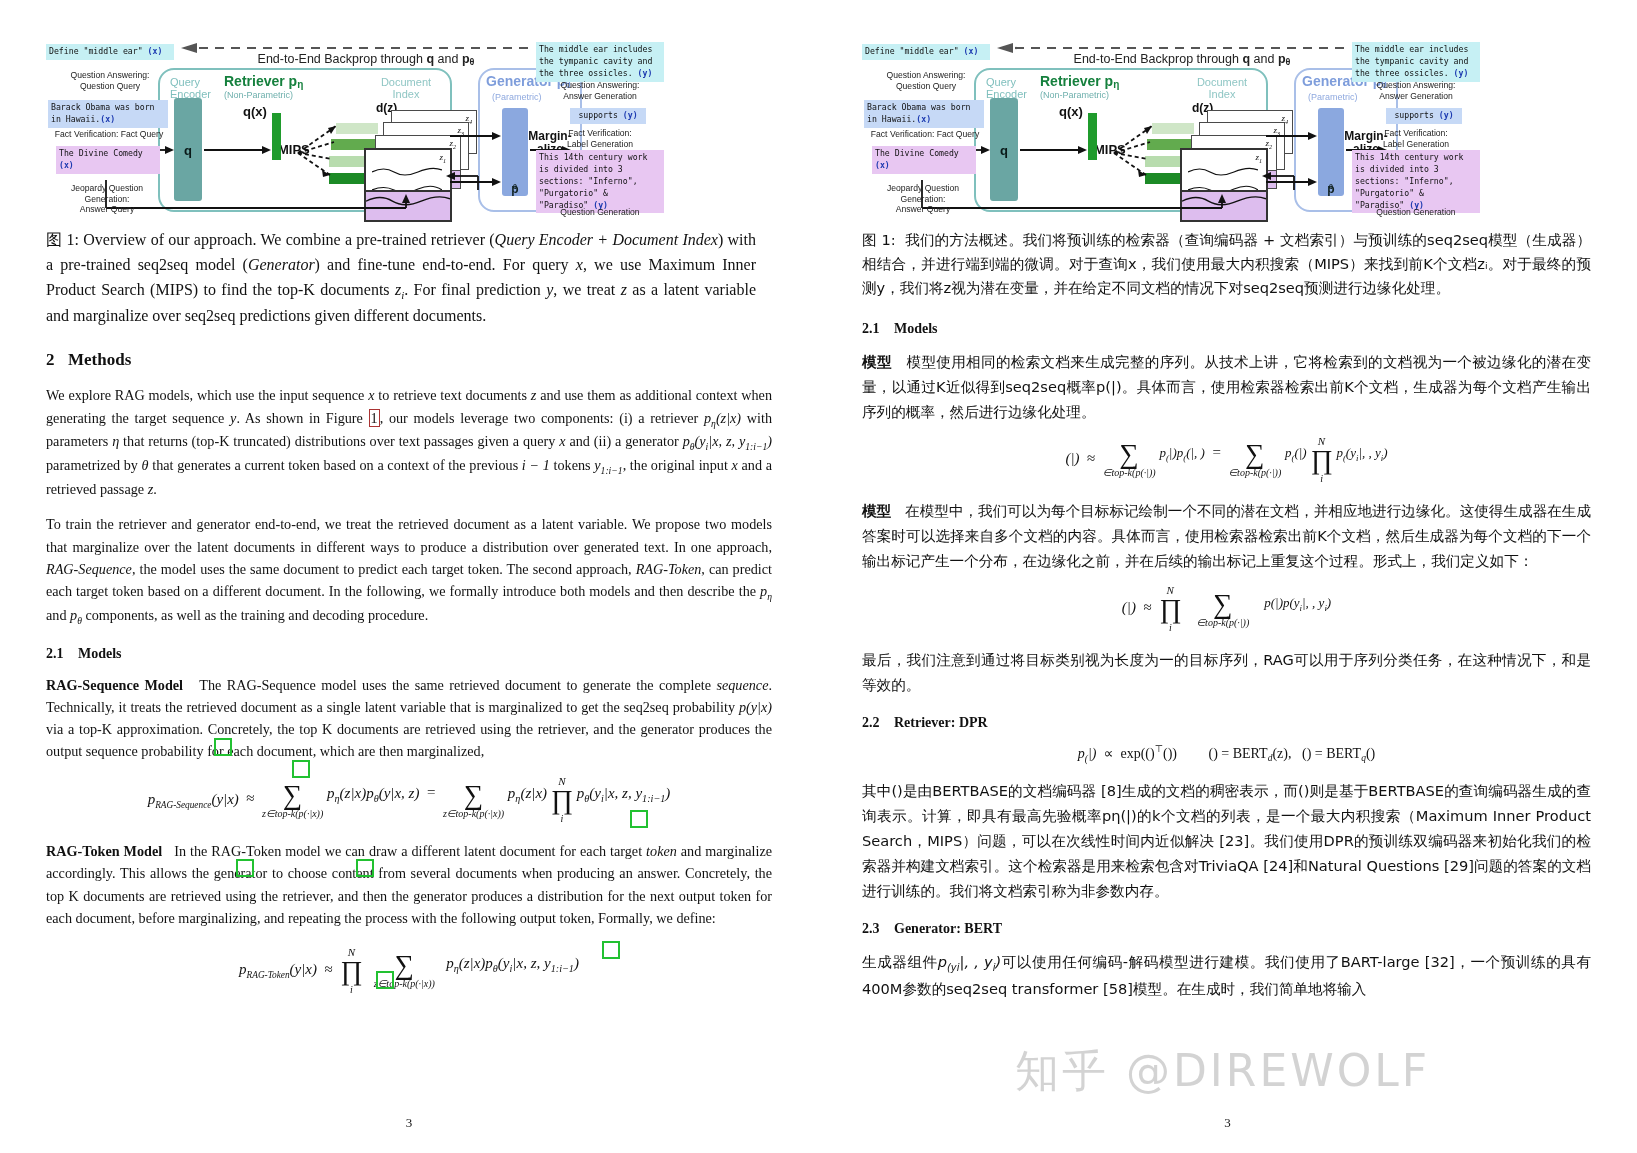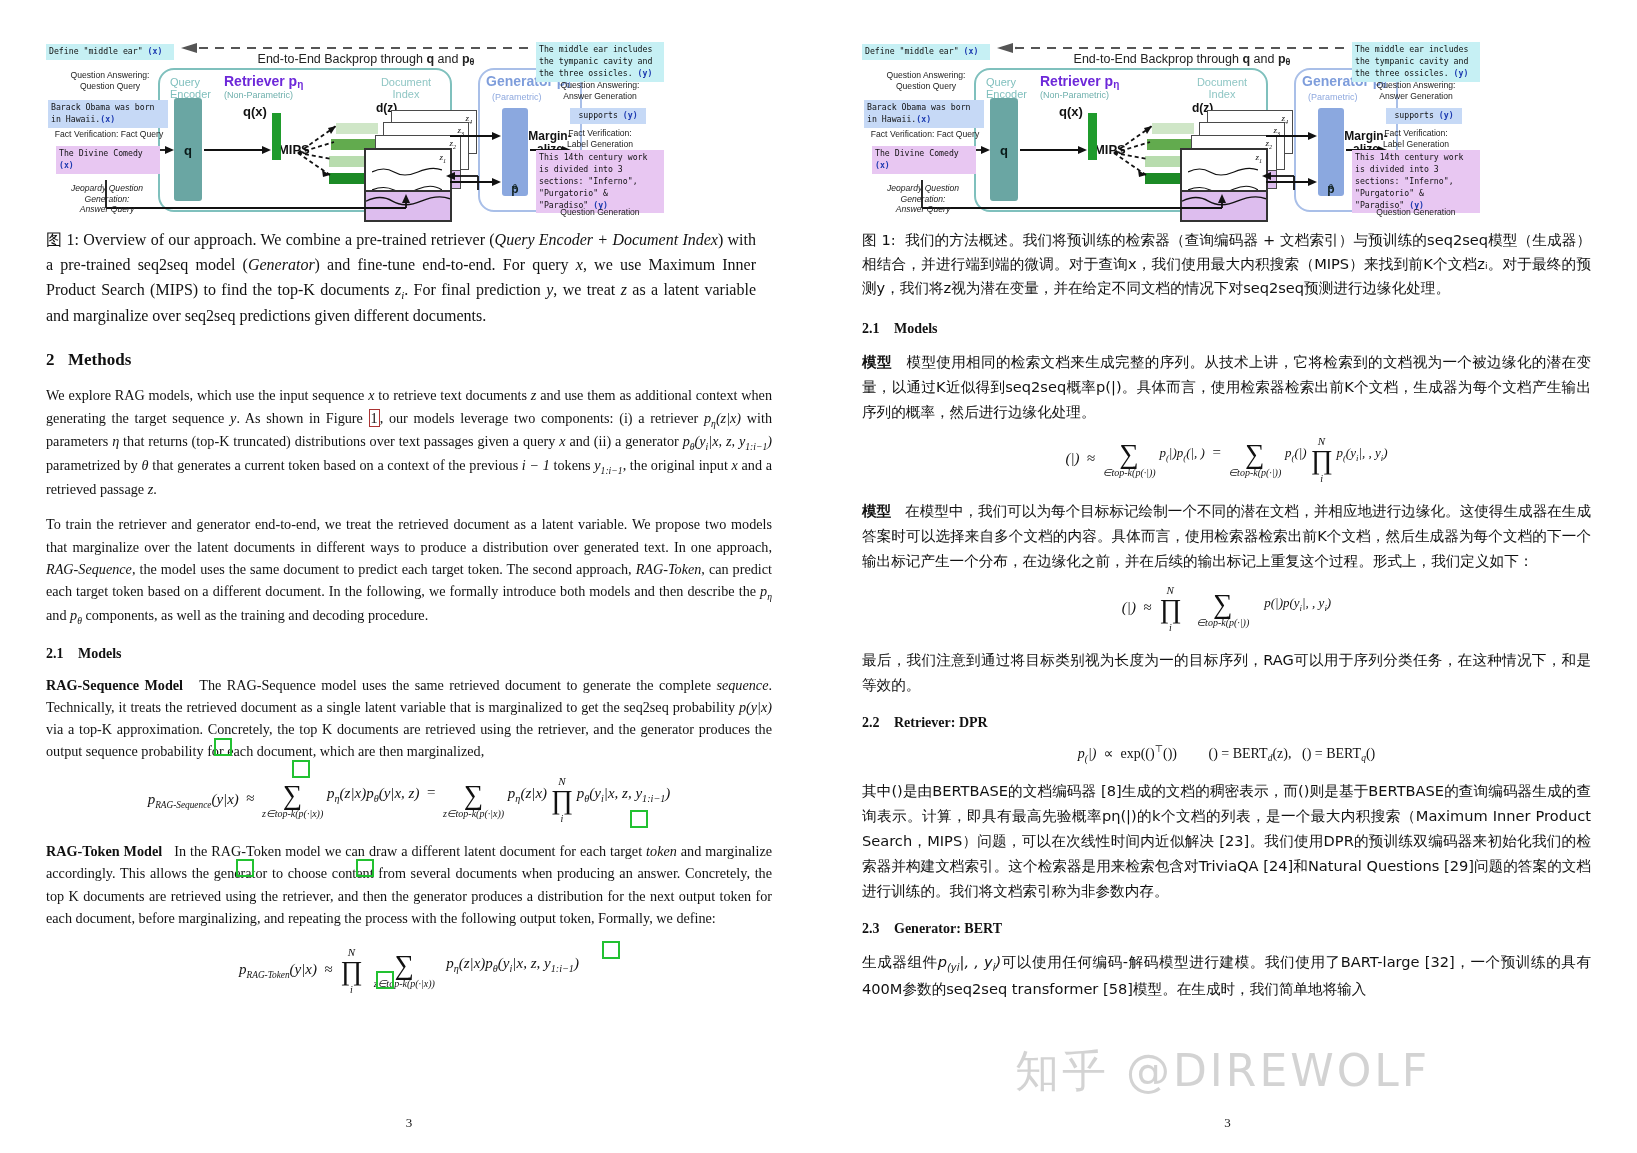--- a/index.html
+++ b/index.html
@@ -27,21 +27,21 @@
   .fig-title b{font-weight:700;}
   .dash-arrow{position:absolute;left:135px;top:12px;width:350px;height:12px;}
 
   .bigbox{
     position:absolute;border:2.2px solid #9fd0cf;border-radius:16px;
   }
   .retr-box{left:112px;top:38px;width:290px;height:140px;border-color:#7fc0bd;}
   .gen-box{left:432px;top:38px;width:100px;height:140px;border-color:#a9bfe8;}
 
   .lbl{position:absolute;font-family:"Liberation Sans",sans-serif;line-height:1.12;}
-  .lbl-retr{left:178px;top:44px;font-size:14px;font-weight:700;color:#6d28d9;}
+  .lbl-retr{left:178px;top:44px;font-size:14px;font-weight:700;color:#15803d;}
   .lbl-retr-sub{left:178px;top:60px;font-size:9px;color:#6fb0ad;}
   .lbl-qe{left:124px;top:46px;font-size:11px;color:#7fbfbd;width:46px;}
   .lbl-di{left:330px;top:46px;font-size:11px;color:#8fc6c4;width:60px;text-align:center;}
   .lbl-gen{left:440px;top:44px;font-size:14px;font-weight:700;color:#7e9ddb;}
   .lbl-gen-sub{left:446px;top:62px;font-size:9px;color:#8fa9df;}
   .lbl-dz{left:330px;top:72px;font-size:12px;font-weight:700;color:#111;}
   .lbl-qx{left:197px;top:75px;font-size:13px;font-weight:700;color:#111;}
   .lbl-mips{left:232px;top:113px;font-size:13px;font-weight:700;color:#111;}
   .lbl-marg{left:480px;top:100px;font-size:12px;font-weight:700;color:#111;width:48px;text-align:center;line-height:1.1;}
 
@@ -69,21 +69,21 @@
 
   .note{position:absolute;font-family:"DejaVu Sans Mono","Liberation Mono",monospace;font-size:8.2px;line-height:1.45;padding:2px 3px;box-sizing:border-box;}
   .note b{color:#1b39b0;}
   .cap{position:absolute;font-family:"Liberation Sans",sans-serif;font-size:8.6px;line-height:1.25;text-align:center;color:#222;}
 
   .n1{left:0px;top:14px;width:128px;background:#c6f0f4;}
   .c1{left:0px;top:40px;width:128px;}
   .n2{left:2px;top:70px;width:120px;background:#c6d9f6;}
   .c2{left:-4px;top:99px;width:134px;}
   .n3{left:10px;top:116px;width:104px;background:#e8c7f2;}
-  .c3{left:2px;top:153px;width:118px;font-style:italic;}
+  .c3{left:2px;top:153px;width:118px;}
 
   .n4{left:490px;top:12px;width:128px;background:#c6f0f4;}
   .c4{left:492px;top:50px;width:124px;}
   .n5{left:524px;top:78px;width:76px;background:#c6d9f6;}
   .c5{left:492px;top:98px;width:124px;}
   .n6{left:490px;top:120px;width:128px;background:#e8c7f2;}
   .c6{left:492px;top:177px;width:124px;}
 
   
   .caption{font-size:16px;line-height:1.55;text-align:justify;margin:0 16px 22px 0;}

